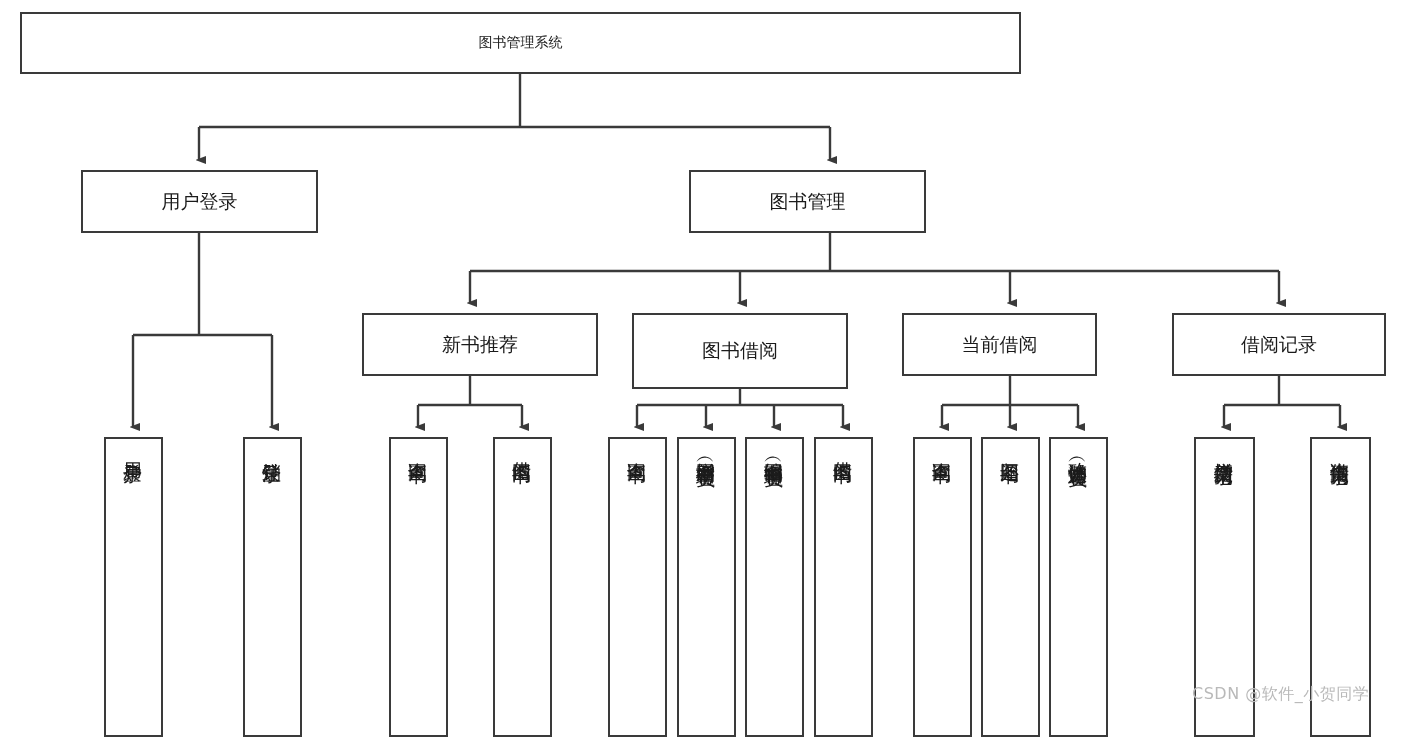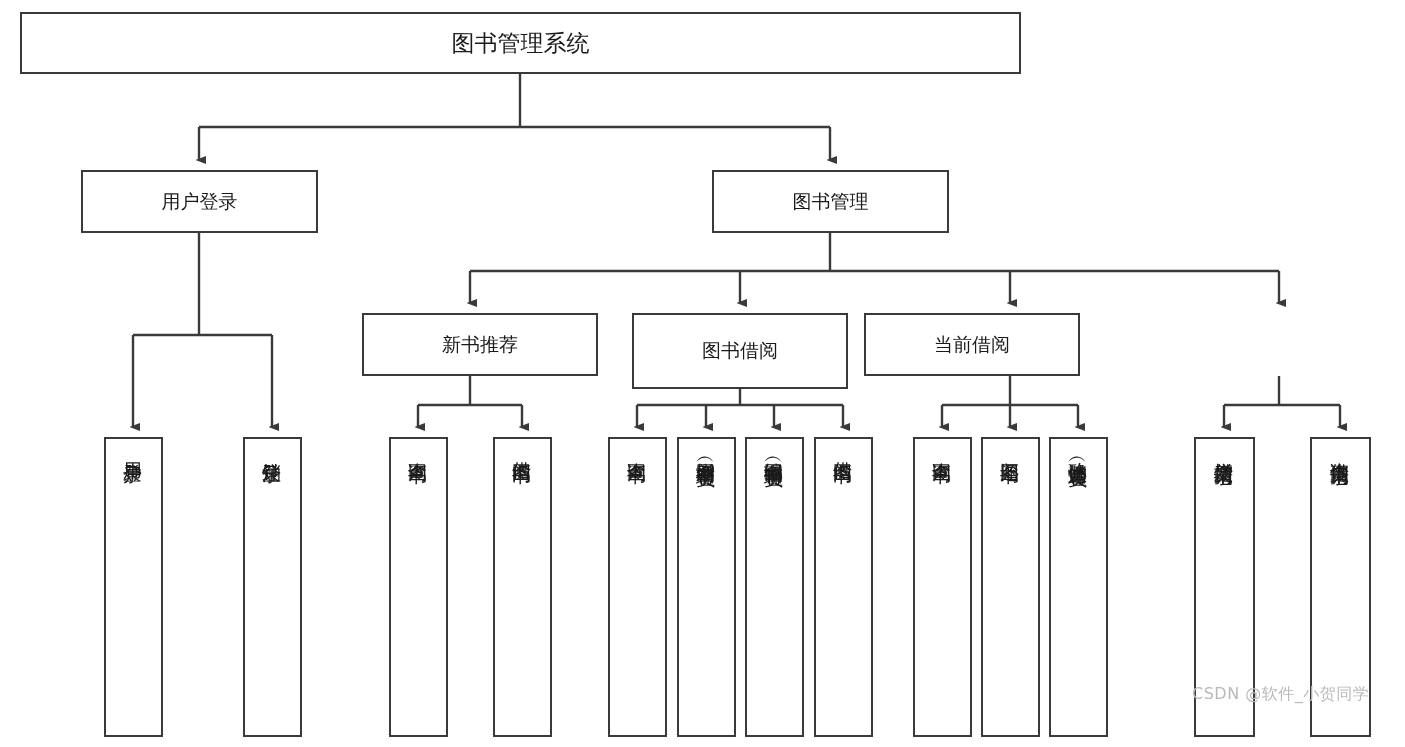--- a/index.html
+++ b/index.html
@@ -28,21 +28,21 @@
     position: absolute;
     box-sizing: border-box;
     border: 2px solid #3a3a3a;
     background: #ffffff;
     display: flex;
     align-items: center;
     justify-content: center;
     color: #1b1b1b;
   }
   .node.root {
-    font-size: 23px;
+    font-size: 14px;
   }
   .node.level2 {
     font-size: 19px;
   }
   .node.leaf {
     align-items: flex-start;
     justify-content: center;
     padding-top: 8px;
   }
   .vlabel {
@@ -117,32 +117,35 @@
     </g>
   </svg>
 
   <div class="node root" style="left:20px; top:12px; width:1001px; height:62px;">
     <span>图书管理系统</span>
   </div>
 
   <div class="node level2" style="left:81px; top:170px; width:237px; height:63px;">
     <span>用户登录</span>
   </div>
-  <div class="node level2" style="left:712px; top:170px; width:237px; height:63px;">
+  <div class="node level2" style="left:689px; top:170px; width:237px; height:63px;">
     <span>图书管理</span>
   </div>
 
   <div class="node level2" style="left:362px; top:313px; width:236px; height:63px;">
     <span>新书推荐</span>
   </div>
   <div class="node level2" style="left:632px; top:313px; width:216px; height:76px;">
     <span>图书借阅</span>
   </div>
-  <div class="node level2" style="left:864px; top:313px; width:216px; height:63px;">
+  <div class="node level2" style="left:902px; top:313px; width:195px; height:63px;">
     <span>当前借阅</span>
+  </div>
+  <div class="node level2" style="left:1172px; top:313px; width:214px; height:63px;">
+    <span>借阅记录</span>
   </div>
 
   <div class="node leaf" style="left:104px; top:437px; width:59px; height:300px;">
     <span class="vlabel">用户登录</span>
   </div>
   <div class="node leaf" style="left:243px; top:437px; width:59px; height:300px;">
     <span class="vlabel">注销登录</span>
   </div>
 
   <div class="node leaf" style="left:389px; top:437px; width:59px; height:300px;">

